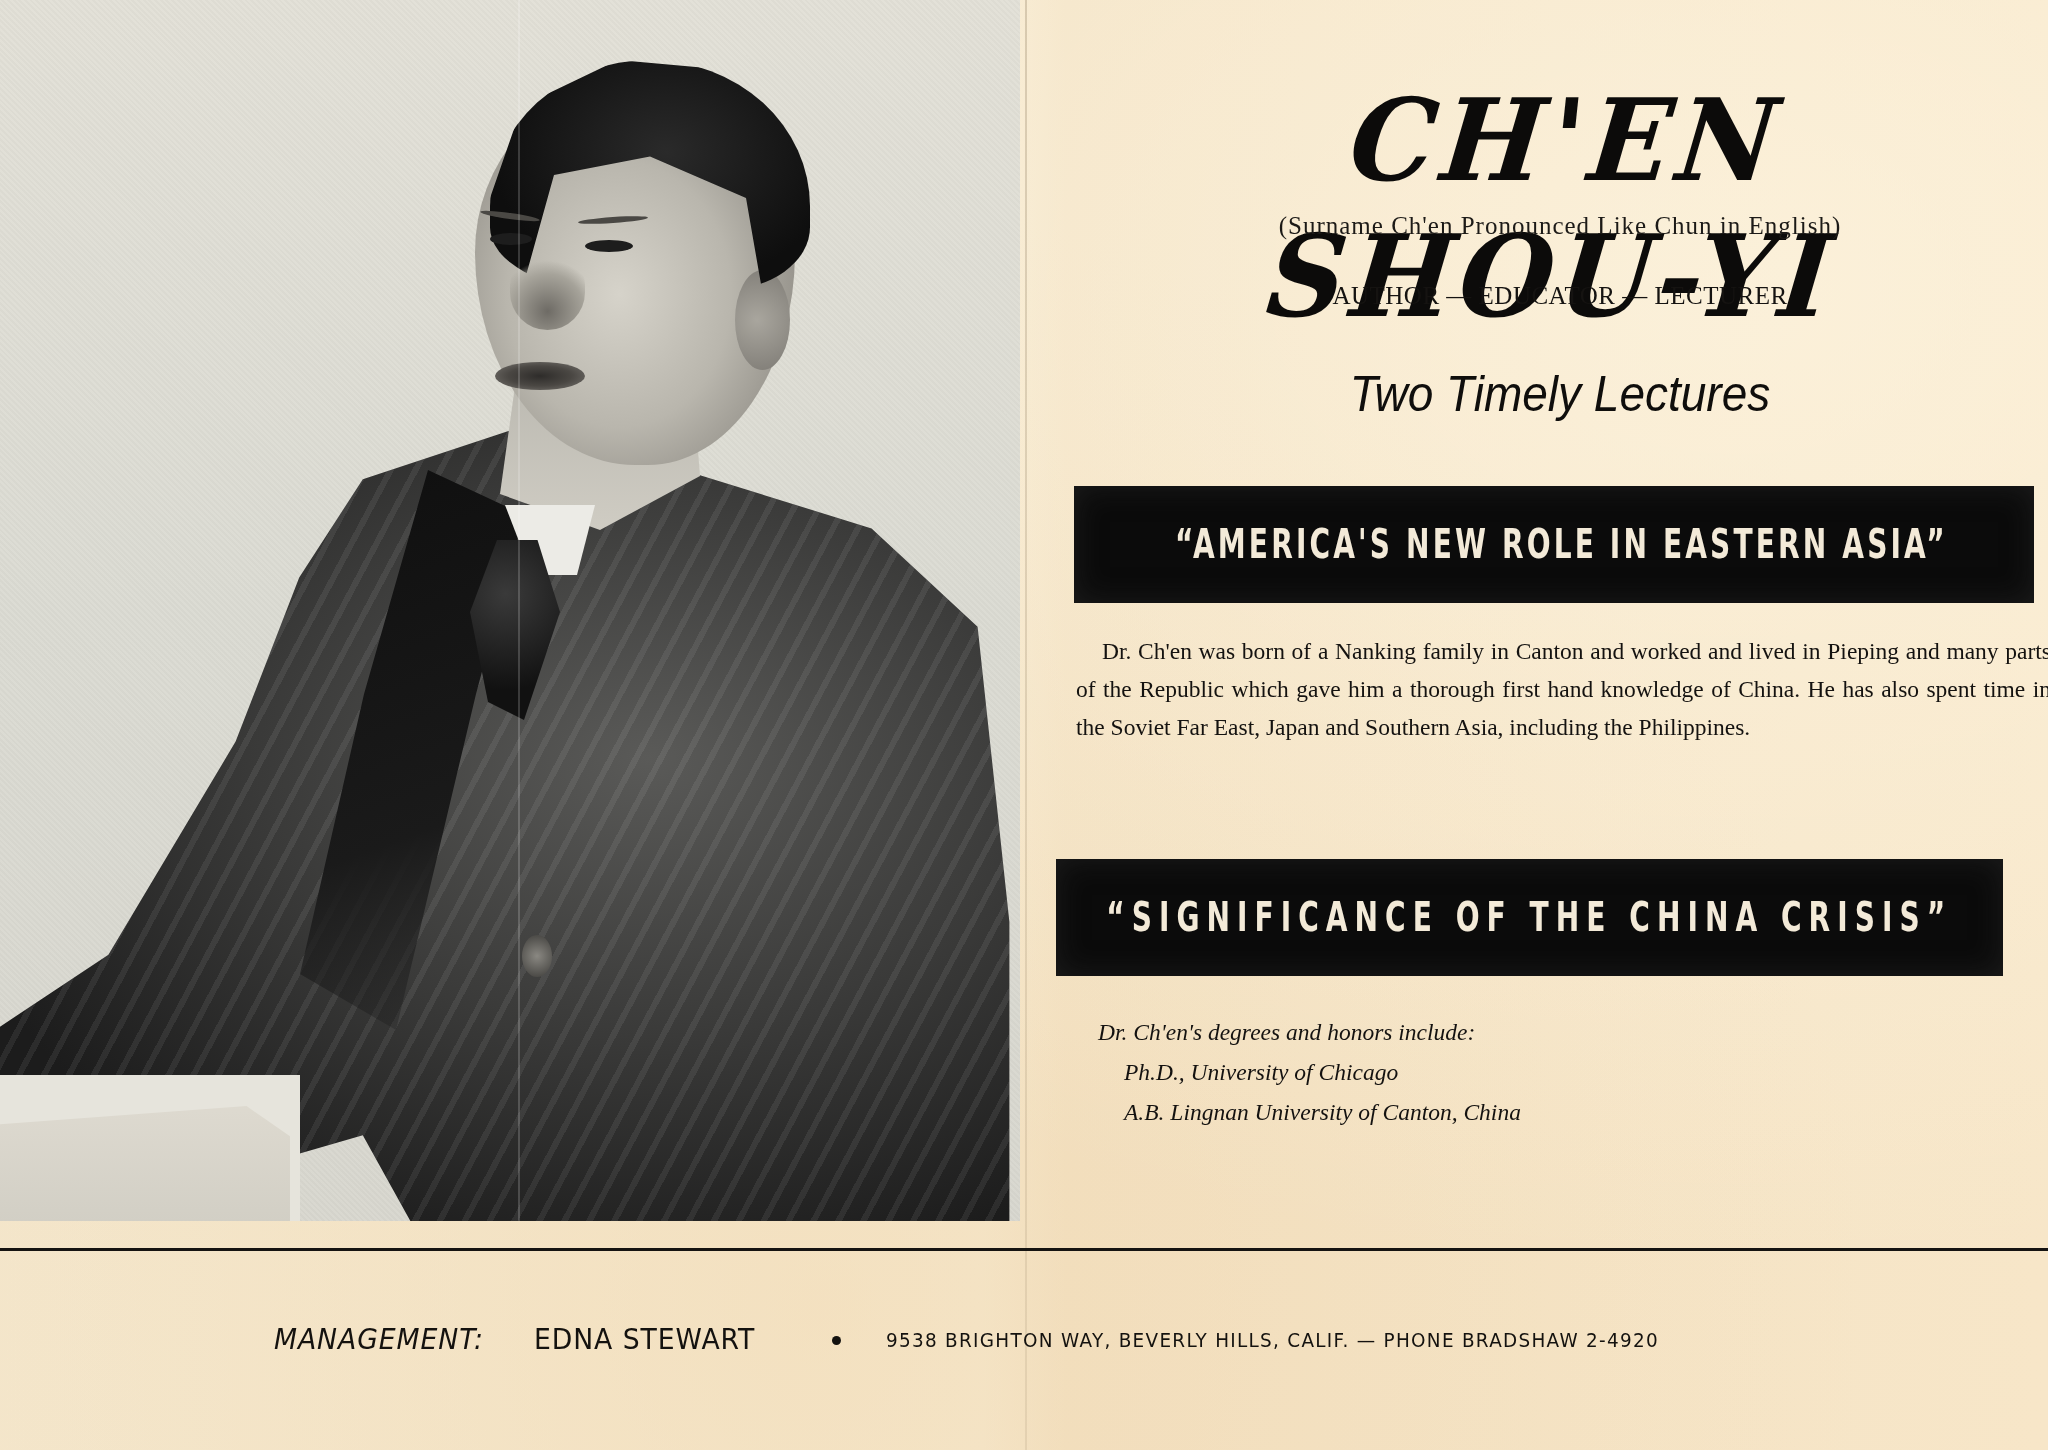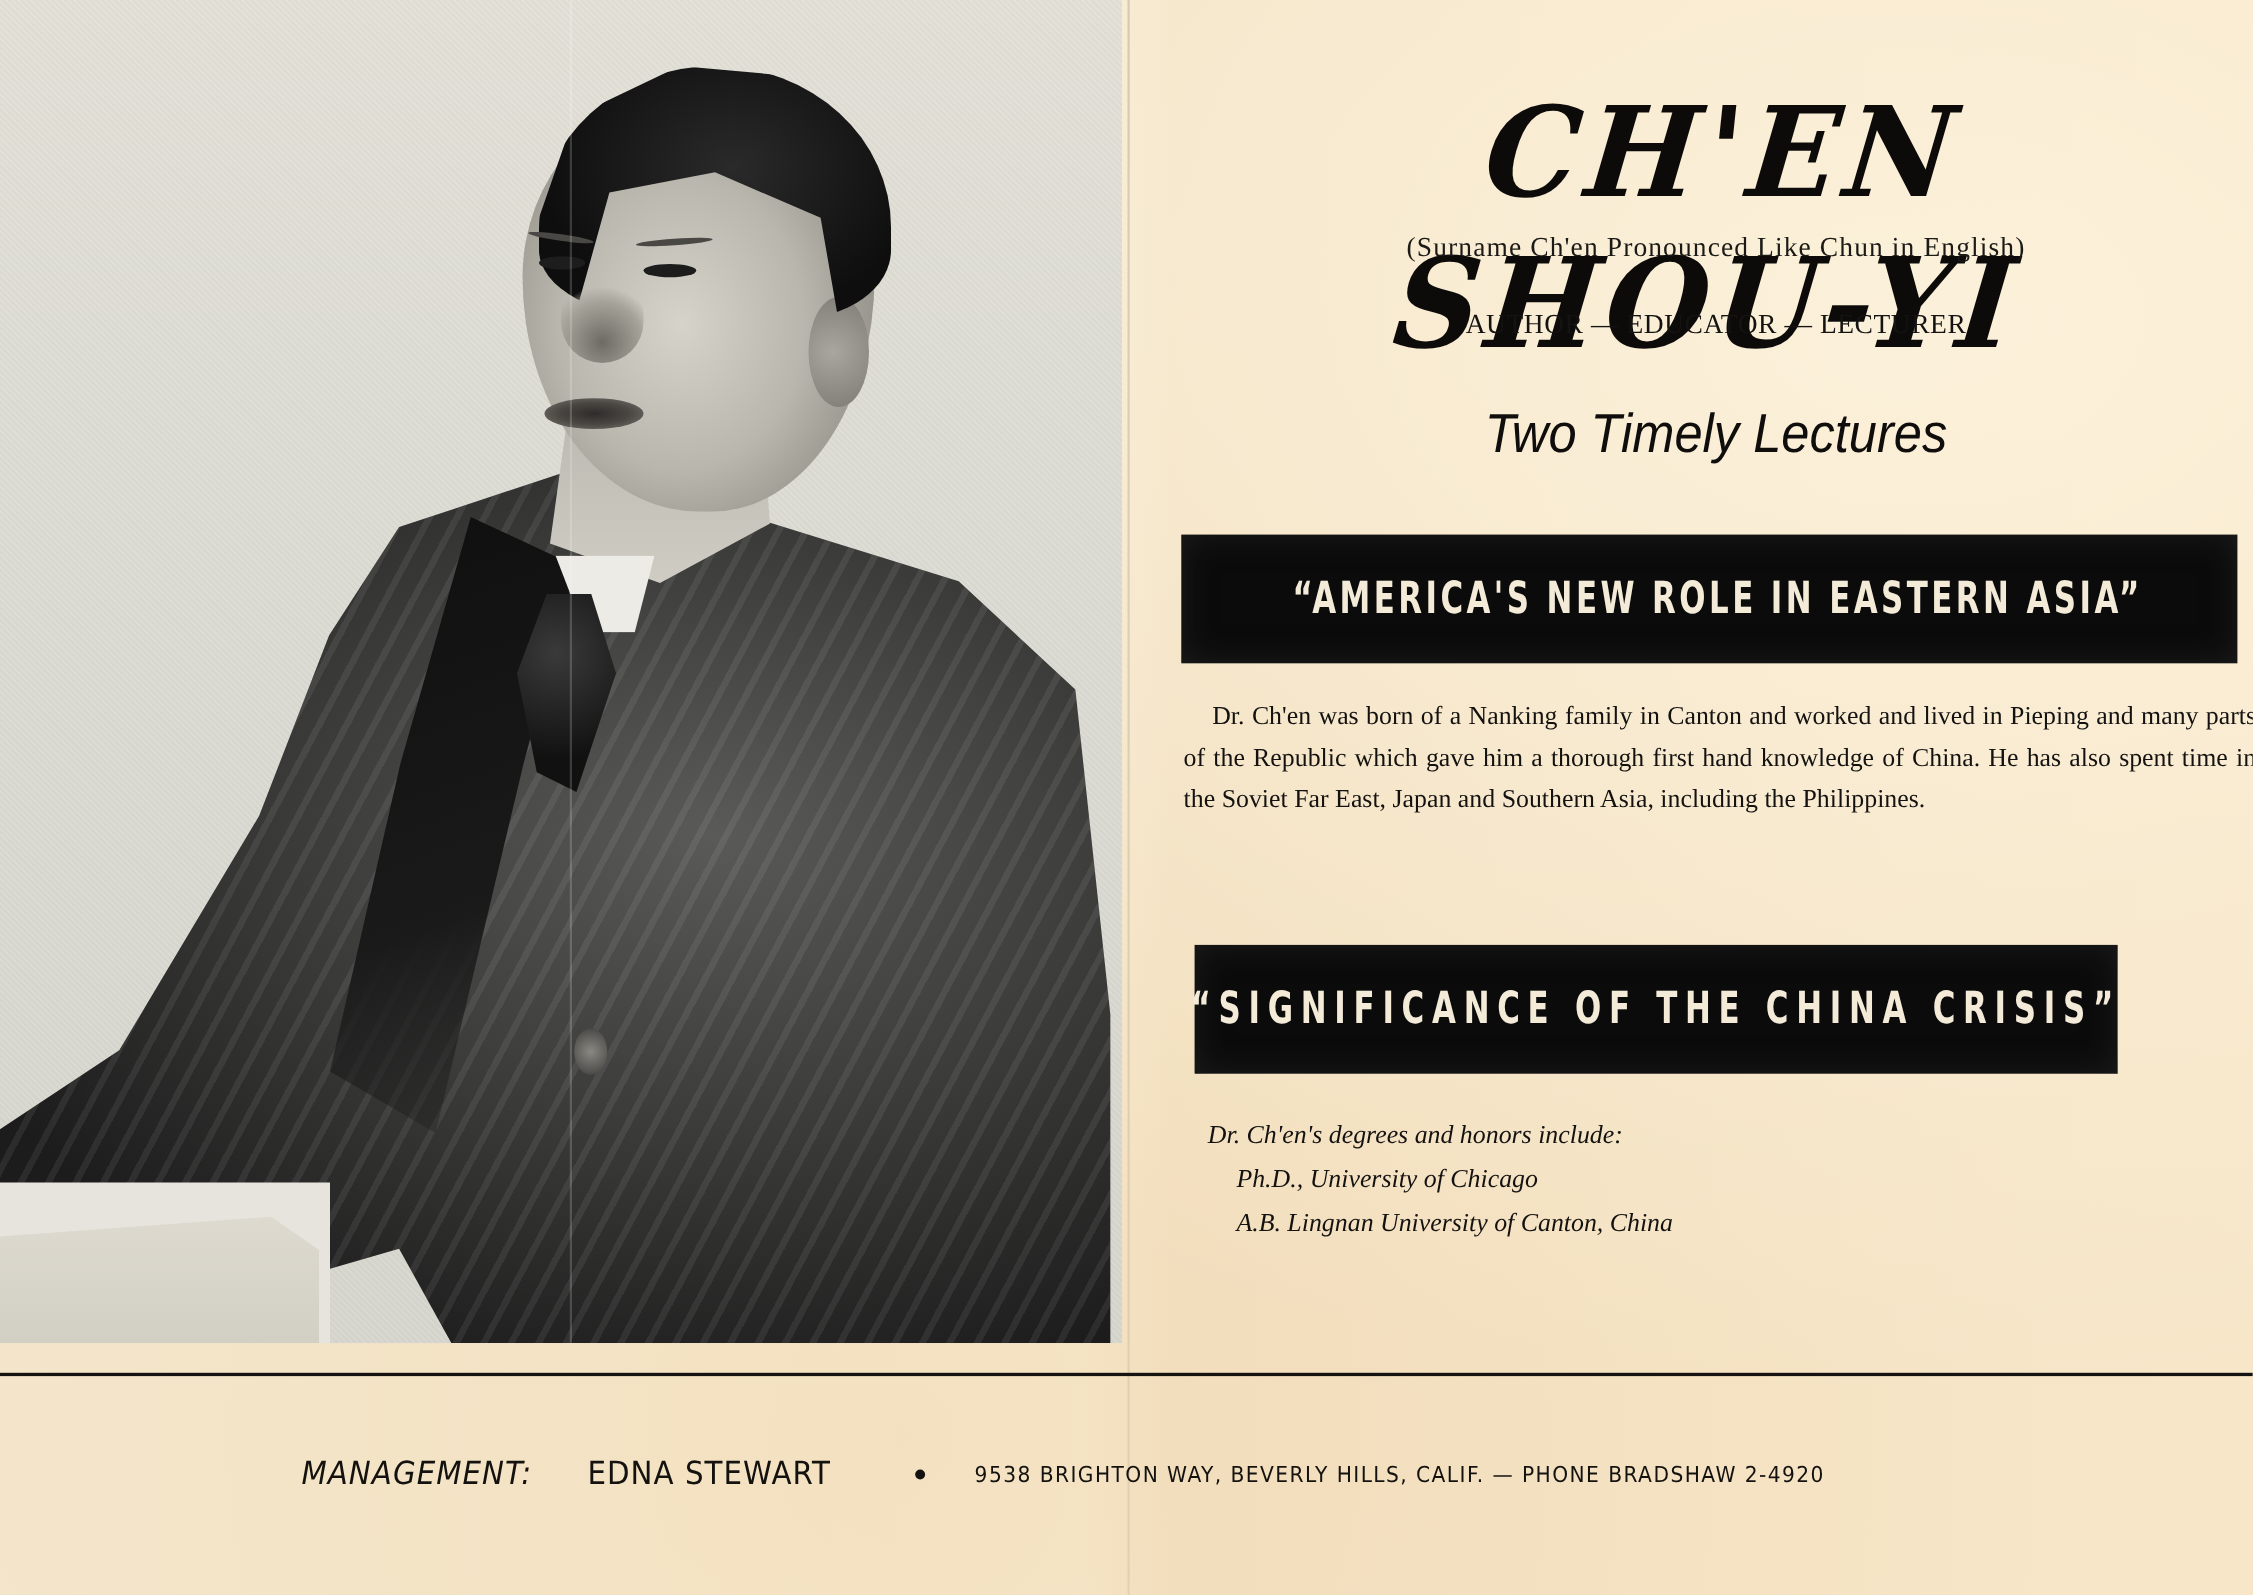--- a/index.html
+++ b/index.html
@@ -123,21 +123,21 @@
     font-size: 50px; color: #0f0e0c; transform: scaleX(0.92);
   }
   .bar {
     position: absolute; background: #0b0b0b; color: #f3ead8;
     display: flex; align-items: center; justify-content: center;
     font-family: "DejaVu Sans", sans-serif; font-weight: bold;
     letter-spacing: 4px; box-shadow: inset 0 0 30px rgba(40,40,40,0.6);
   }
   .bar span { display: inline-block; transform: scaleX(0.78) scaleY(1.12); white-space: nowrap; }
   .bar1 { left: 44px; top: 486px; width: 946px; height: 117px; font-size: 36px; padding-left: 14px; }
-  .bar2 { left: 56px; top: 859px; width: 839px; height: 117px; font-size: 36px; }
+  .bar2 { left: 26px; top: 859px; width: 947px; height: 117px; font-size: 36px; }
   .bar2 span { letter-spacing: 9px; }
   .para {
     position: absolute; left: 46px; top: 632px; width: 975px;
     font-size: 23.5px; line-height: 38px; text-align: justify; text-indent: 26px;
     color: #141210;
   }
   .degrees { position: absolute; left: 44px; top: 1012px; width: 975px; font-size: 23.5px; color: #141210; font-style: italic; }
   .degrees .intro { margin-left: 24px; line-height: 40px; }
   .degrees .item { margin-left: 50px; line-height: 40px; }
   .degrees .fellow { text-indent: 50px; text-align: justify; line-height: 32px; margin-top: 4px; }

